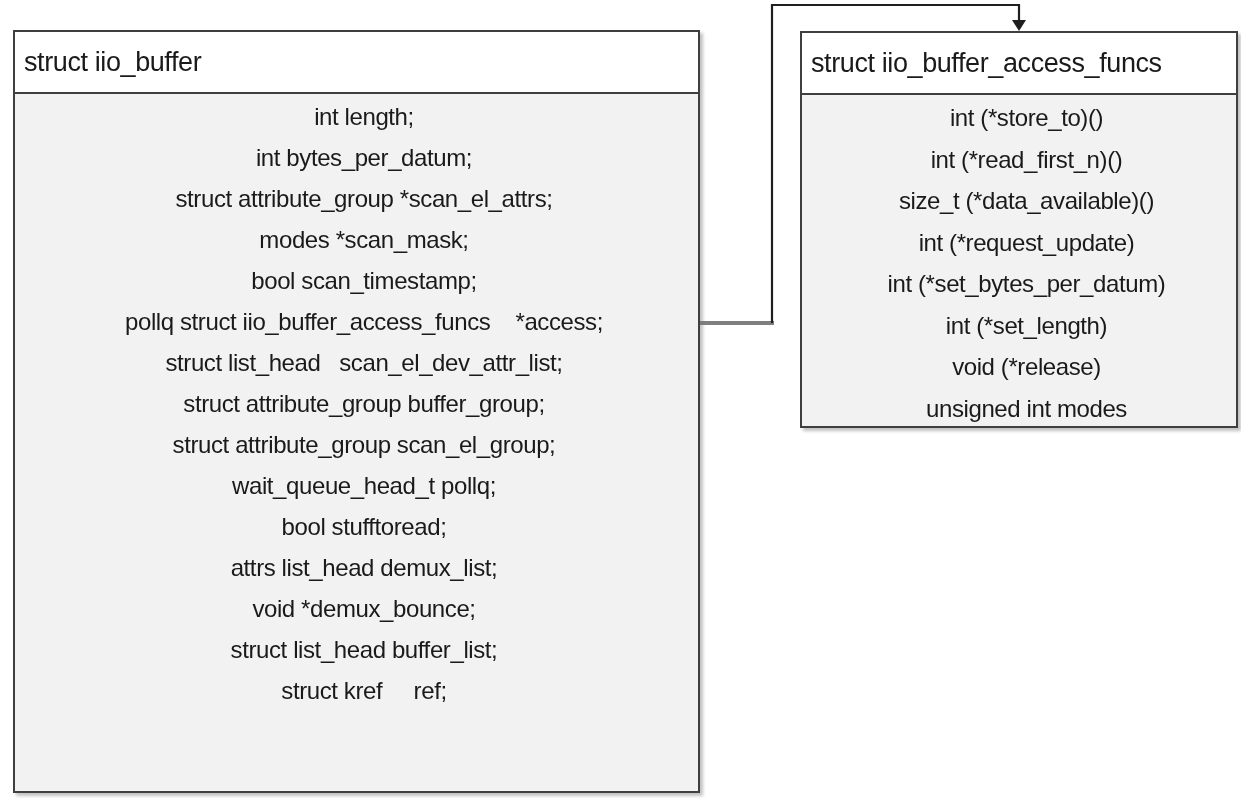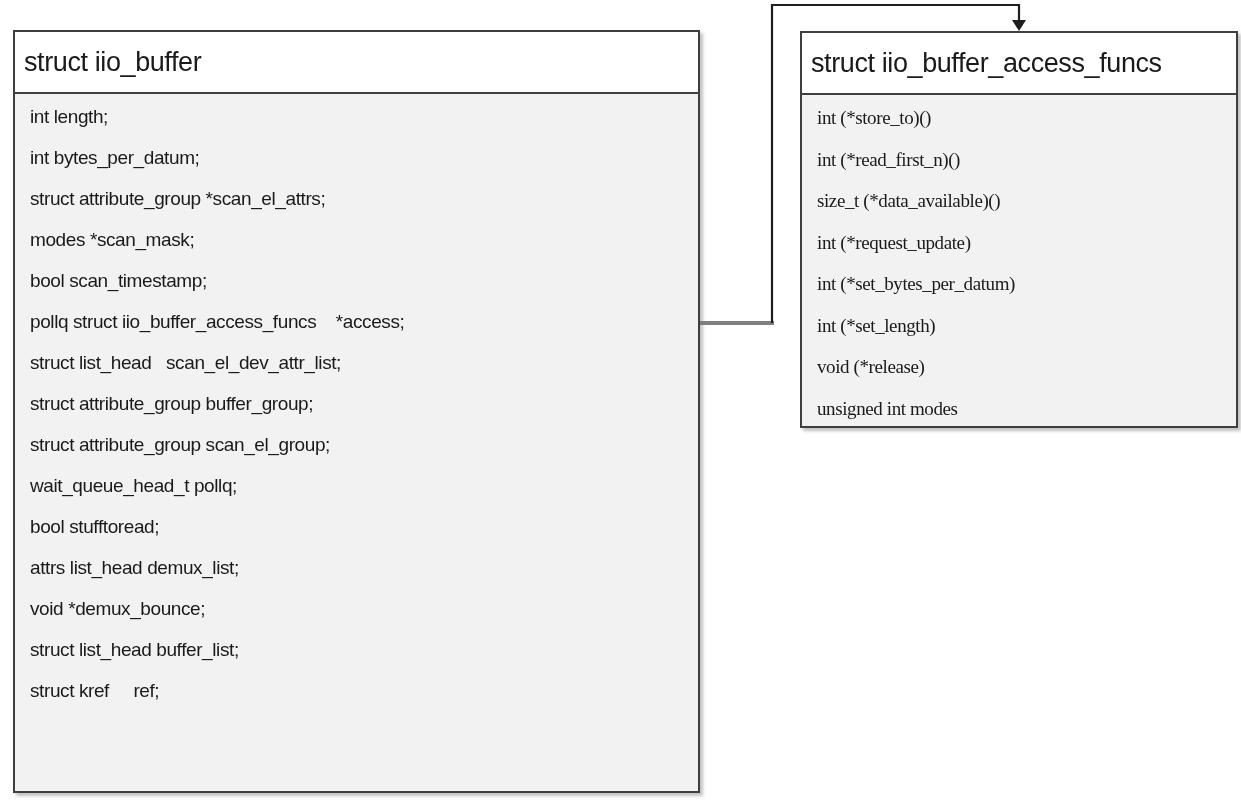--- a/index.html
+++ b/index.html
@@ -16,20 +16,21 @@
     background: var(--canvas-bg);
     font-family: "Liberation Sans", "DejaVu Sans", sans-serif;
     color: var(--text);
   }
   .canvas {
     position: relative;
     width: 1241px;
     height: 810px;
     background: var(--canvas-bg);
     overflow: hidden;
+    text-align: center;
   }
   .connector-svg {
     position: absolute;
     left: 0; top: 0;
     width: 1241px; height: 810px;
     pointer-events: none;
   }
   .struct-box {
     position: absolute;
     border: 2px solid var(--box-border);
@@ -49,25 +50,25 @@
     font-size: 27px;
     letter-spacing: -0.4px;
     white-space: pre;
   }
   .box-body {
     padding: 2px 0 0 15px;
   }
   .field {
     height: 41px;
     line-height: 41px;
-    font-size: 19px;
+    font-size: 24px;
     letter-spacing: -0.4px;
     white-space: pre;
   }
-  .box-right .field { height: 41.5px; line-height: 41.5px; font-family: Liberation Serif, serif; }
+  .box-right .field { height: 41.5px; line-height: 41.5px; }
 </style>
 </head>
 <body>
 
 <div class="canvas">
 
   <svg class="connector-svg" viewBox="0 0 1241 810" xmlns="http://www.w3.org/2000/svg">
     <line x1="700" y1="323" x2="774" y2="323" stroke="var(--connector-gray)" stroke-width="4"></line>
     <path d="M 772 323 L 772 5 L 1019 5 L 1019 21" fill="none" stroke="var(--connector-black)" stroke-width="2.2"></path>
     <polygon points="1012,20 1026,20 1019,31" fill="var(--connector-black)"></polygon>

